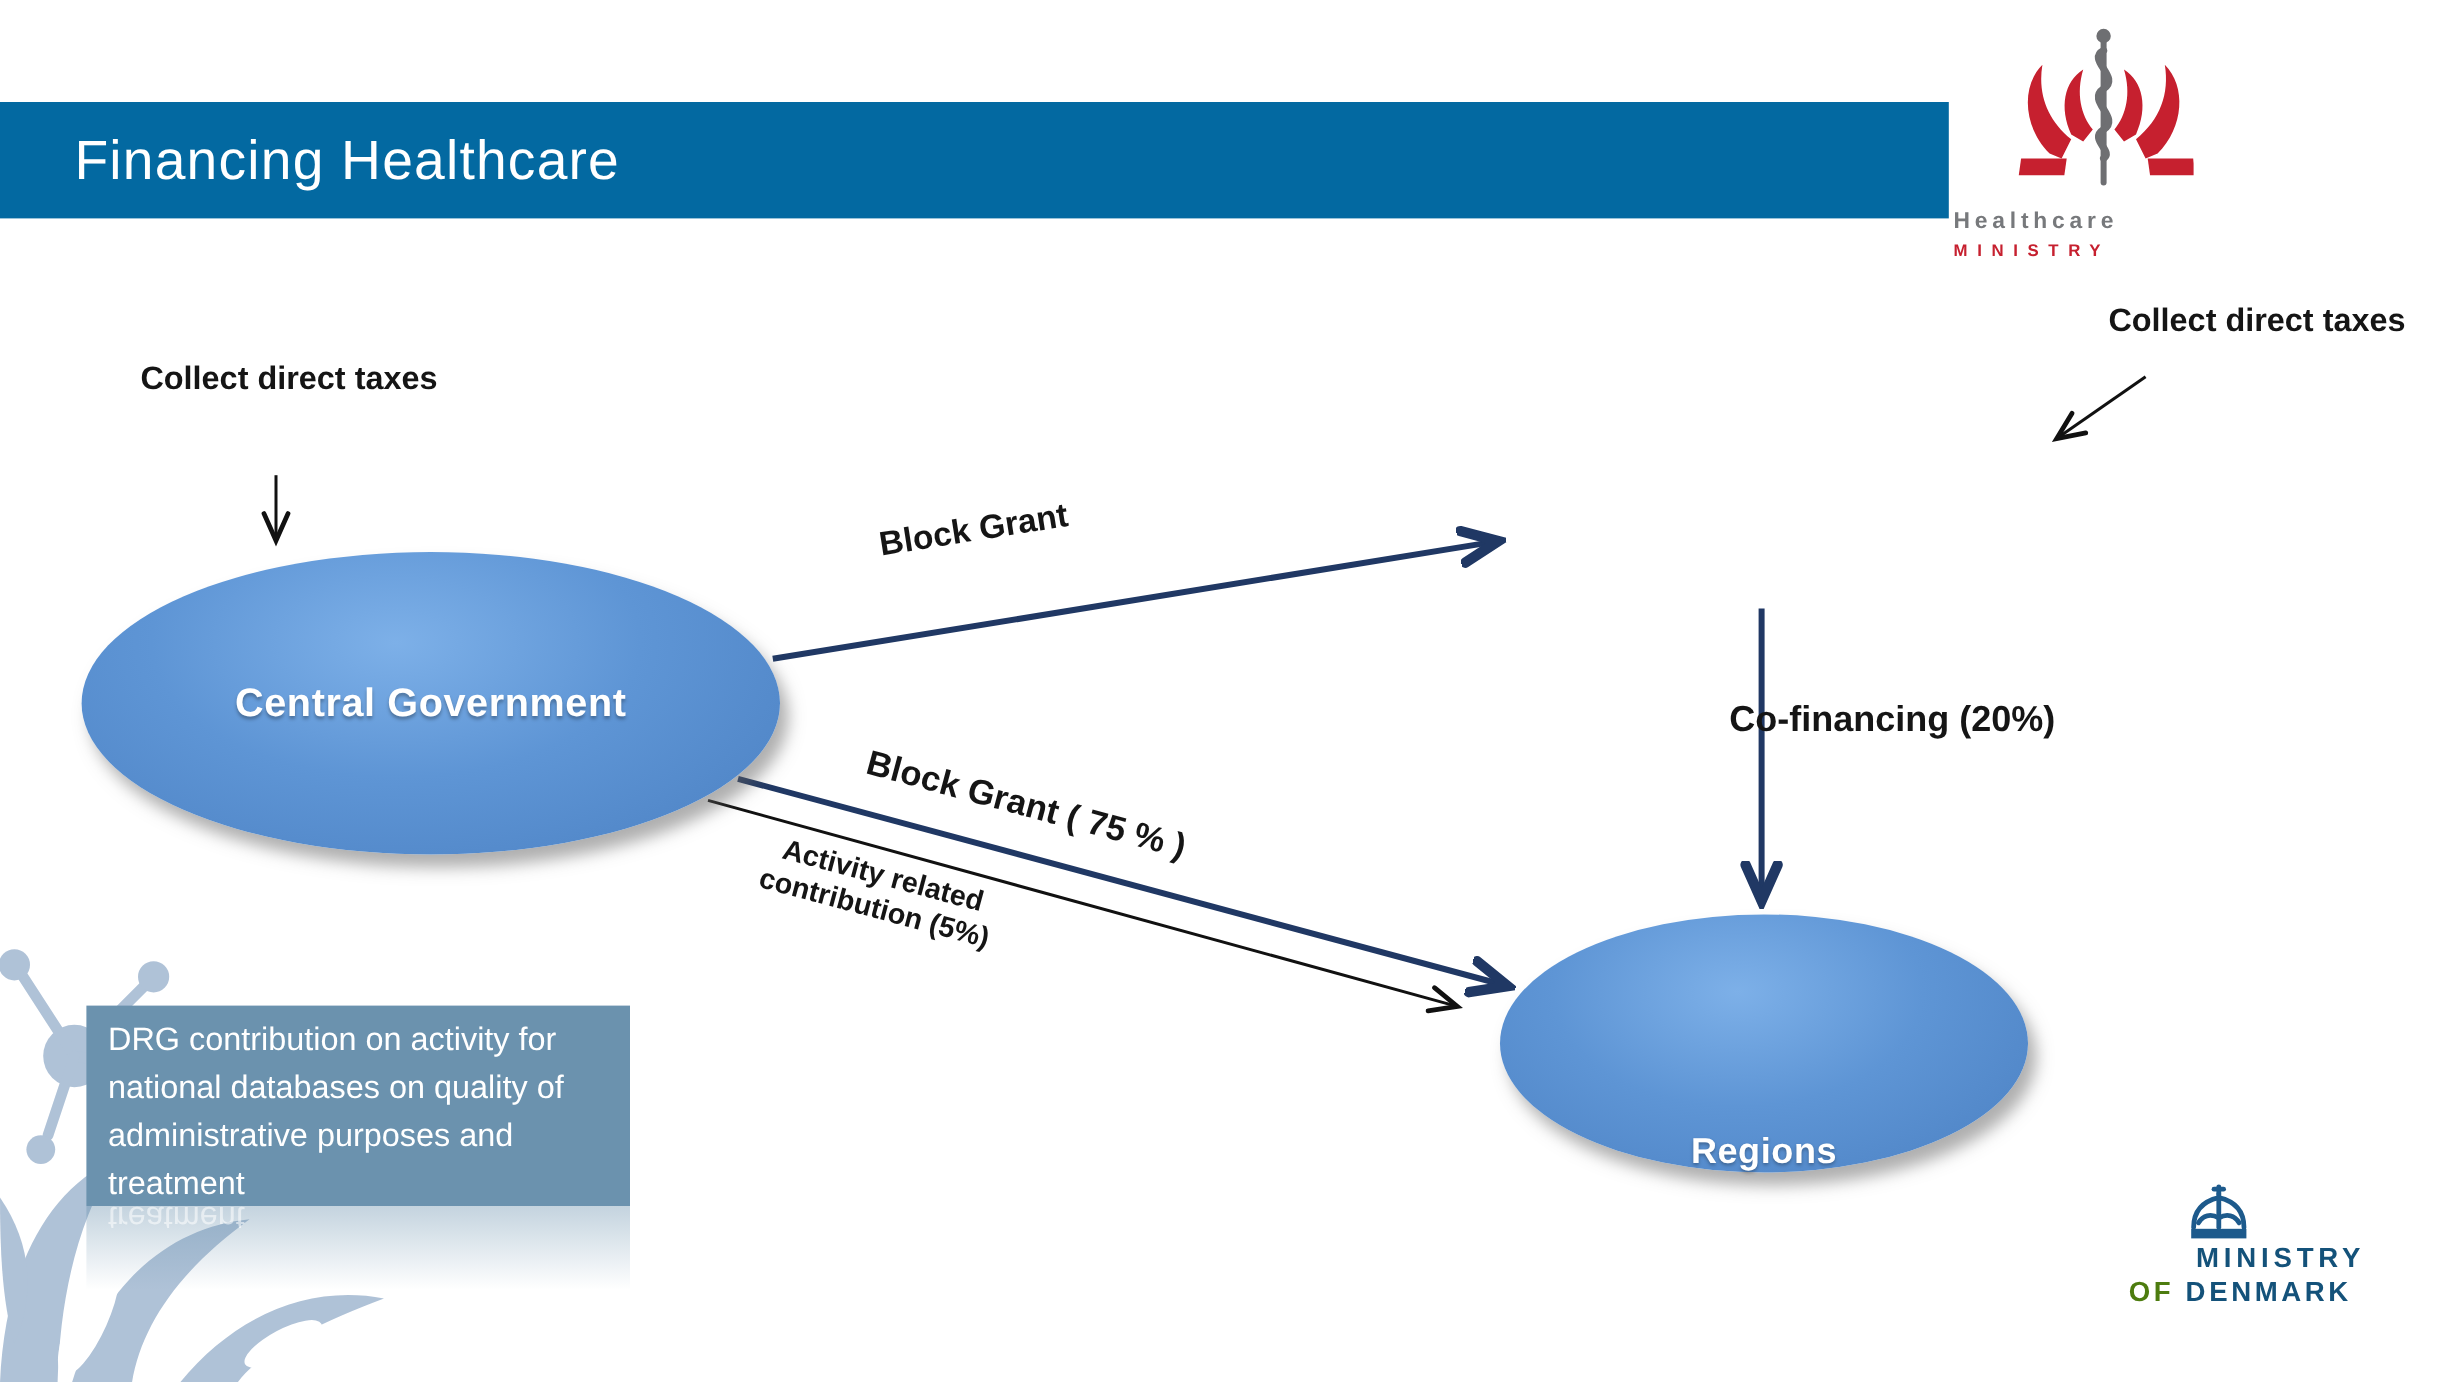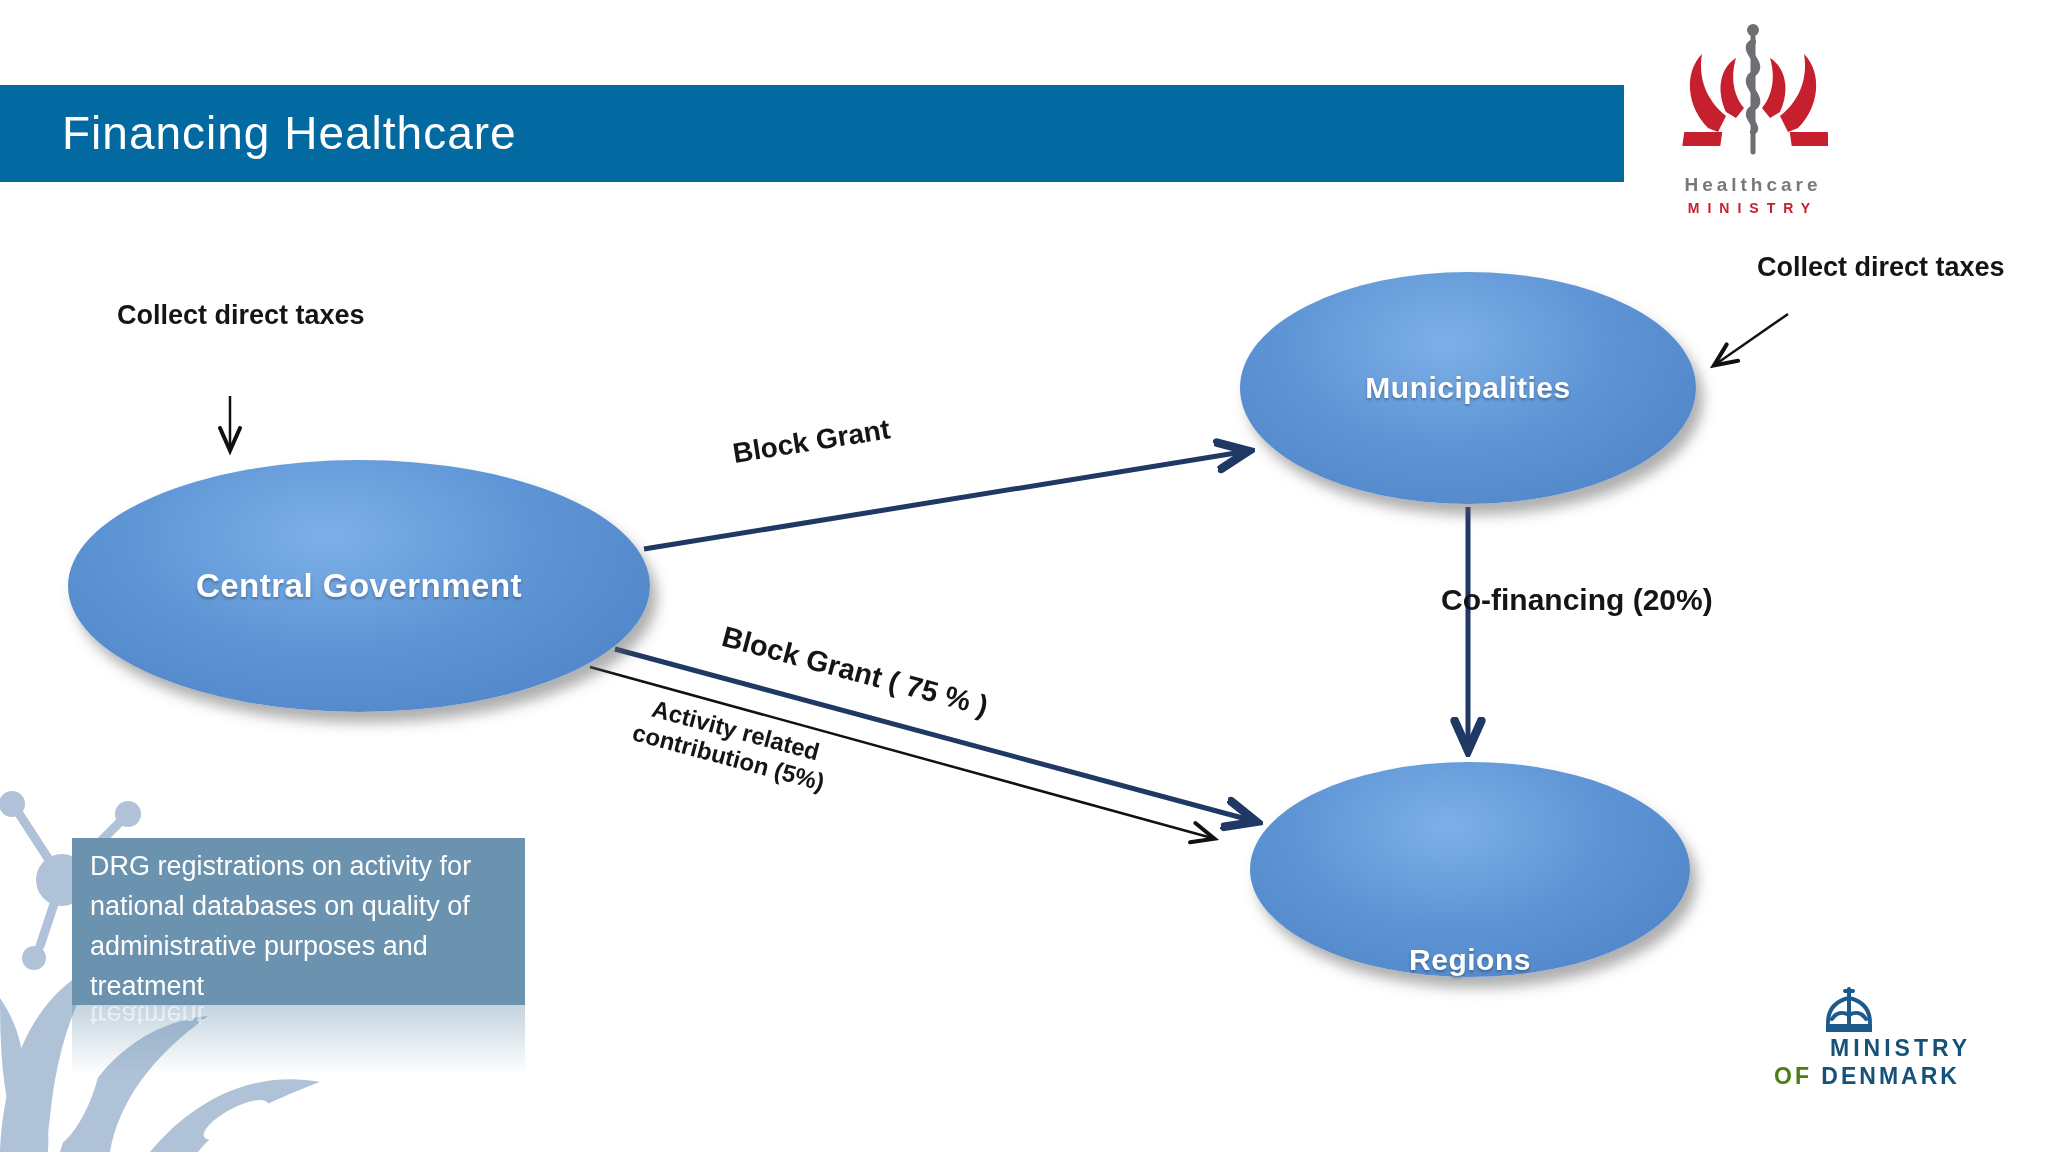--- a/index.html
+++ b/index.html
@@ -12,21 +12,21 @@
   .band{
     position:absolute;left:0;top:85px;width:1624px;height:97px;
     background:#0369a1;
   }
   .band .title{
     position:absolute;left:62px;top:0;height:97px;line-height:97px;
     color:#ffffff;font-size:46px;font-weight:400;letter-spacing:1px;
     white-space:nowrap;
   }
   
-  .hcd{position:absolute;left:1628px;top:20px;width:250px;height:215px;text-align:center;}
+  .hcd{position:absolute;left:1628px;top:20px;width:250px;height:215px;text-align:left;}
   .hcd .mark{display:block;margin:0 auto;}
   .hcd .l1{margin-top:4px;color:#77797c;font-size:19px;font-weight:bold;letter-spacing:4px;}
   .hcd .l2{margin-top:4px;color:#c6202f;font-size:14px;font-weight:bold;letter-spacing:8px;}
   
   .node{
     position:absolute;border-radius:50%;
     background:radial-gradient(ellipse at 45% 30%, #7db0e8 0%, #5e95d5 45%, #4b80c2 100%);
     box-shadow:7px 11px 13px rgba(96,96,96,0.50);
     display:flex;align-items:center;justify-content:center;
   }
@@ -140,39 +140,36 @@
     <line x1="1788" y1="314" x2="1716" y2="364" stroke="#111111" stroke-width="2.5" marker-end="url(#blackHead)"></line>
     <line x1="644" y1="549" x2="1242" y2="452" stroke="#203864" stroke-width="5" marker-end="url(#navyHead)"></line>
     <line x1="1468" y1="507" x2="1468" y2="744" stroke="#203864" stroke-width="5" marker-end="url(#navyHead)"></line>
     <line x1="615" y1="649" x2="1250" y2="820" stroke="#203864" stroke-width="5" marker-end="url(#navyHead)"></line>
     <line x1="590" y1="667" x2="1212" y2="838" stroke="#111111" stroke-width="2.5" marker-end="url(#blackHead)"></line>
   </svg>
 
   <div class="node node-central">
     <span class="nlabel" style="font-size:33px">Central Government</span>
   </div>
-  <div class="node node-muni">
-    <span class="nlabel">Municipalities</span>
-  </div>
   <div class="node node-regions">
     <span class="nlabel">Regions</span>
   </div>
 
   <div class="lbl lbl-collect-left">Collect direct taxes</div>
   <div class="lbl lbl-collect-right">Collect direct taxes</div>
   <div class="lbl lbl-cofin">Co-financing (20%)</div>
   <div class="lbl lbl-bg">Block Grant</div>
   <div class="lbl lbl-bg75">Block Grant  ( 75 % )</div>
   <div class="lbl lbl-activity">
     <div>Activity related</div>
     <div>contribution (5%)</div>
   </div>
 
   <div class="note">
-    <div>DRG registrations on activity for</div>
+    <div>DRG contribution on activity for</div>
     <div>national  databases on quality of</div>
     <div>administrative purposes and</div>
     <div>treatment</div>
   </div>
   <div class="note-reflect">
     <div class="word">treatment</div>
   </div>
 
   <div class="moh">
     <svg class="crown" width="62" height="50" viewBox="0 0 62 50">

